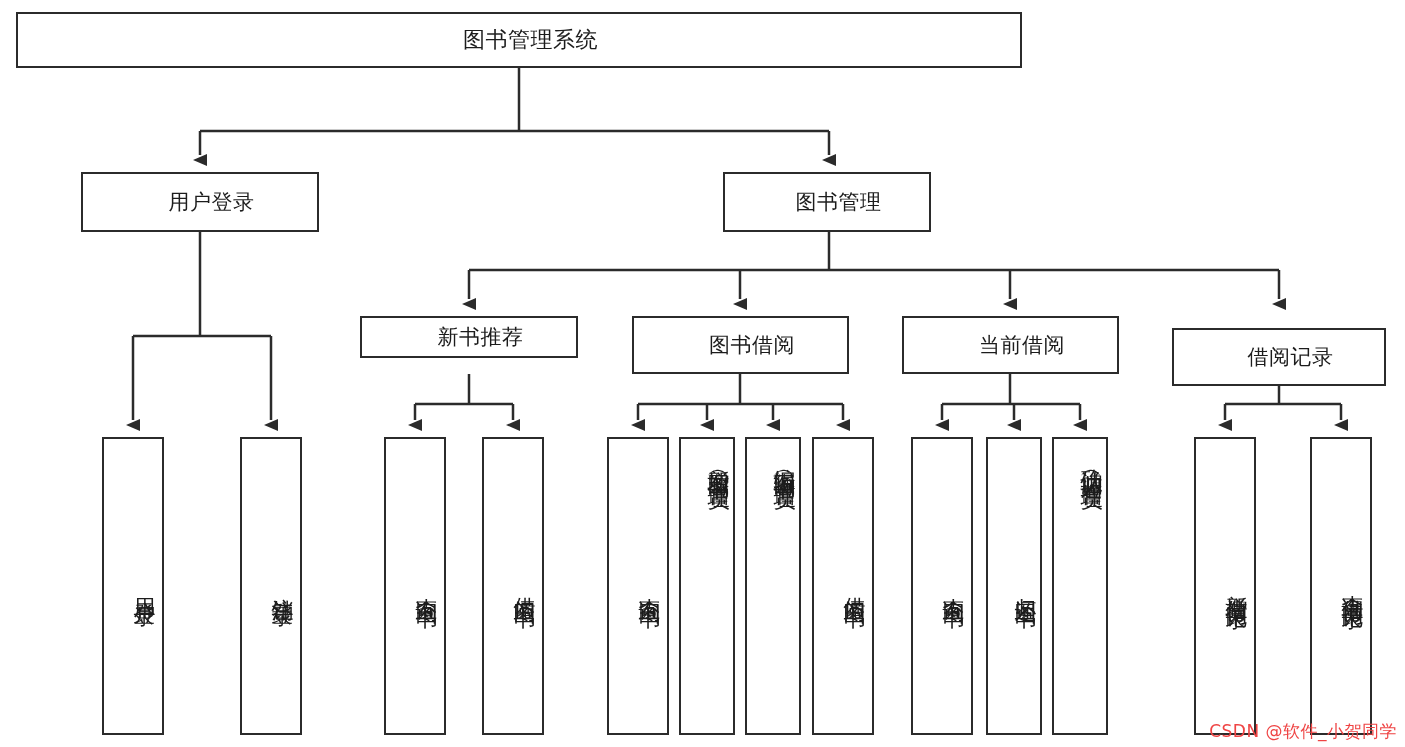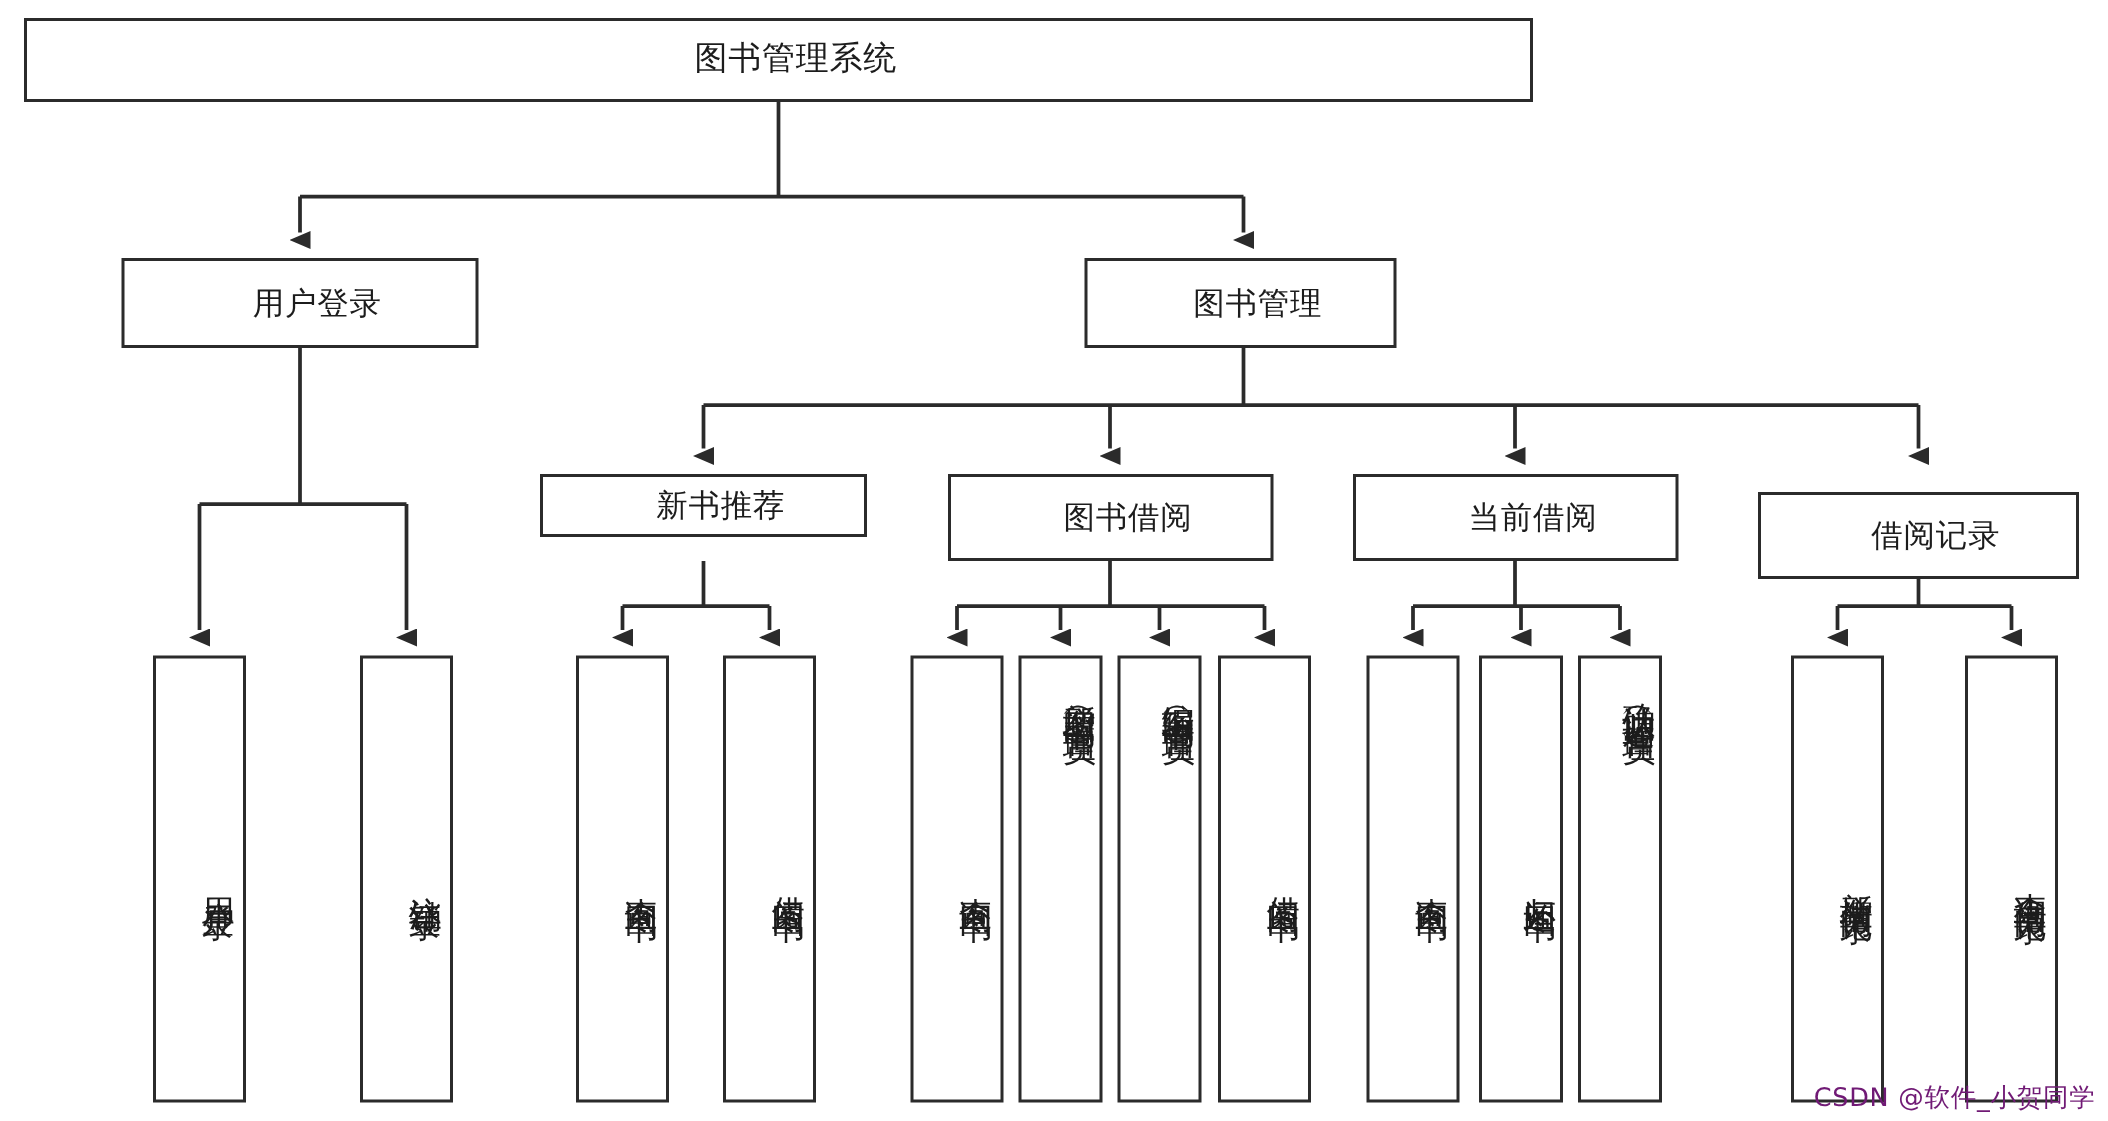--- a/index.html
+++ b/index.html
@@ -66,21 +66,21 @@
   }
   .node.v.mid {
     align-items: center;
     padding-top: 0;
   }
   .watermark {
     position: absolute;
     right: 8px;
     bottom: 4px;
     font-size: 17px;
-    color: #701a75;
+    color: #ef4444;
     letter-spacing: 0.5px;
     white-space: nowrap;
     font-family: "DejaVu Sans", "Liberation Sans", sans-serif;
   }
 </style>
 </head>
 <body>
 
 <div id="canvas">
 

